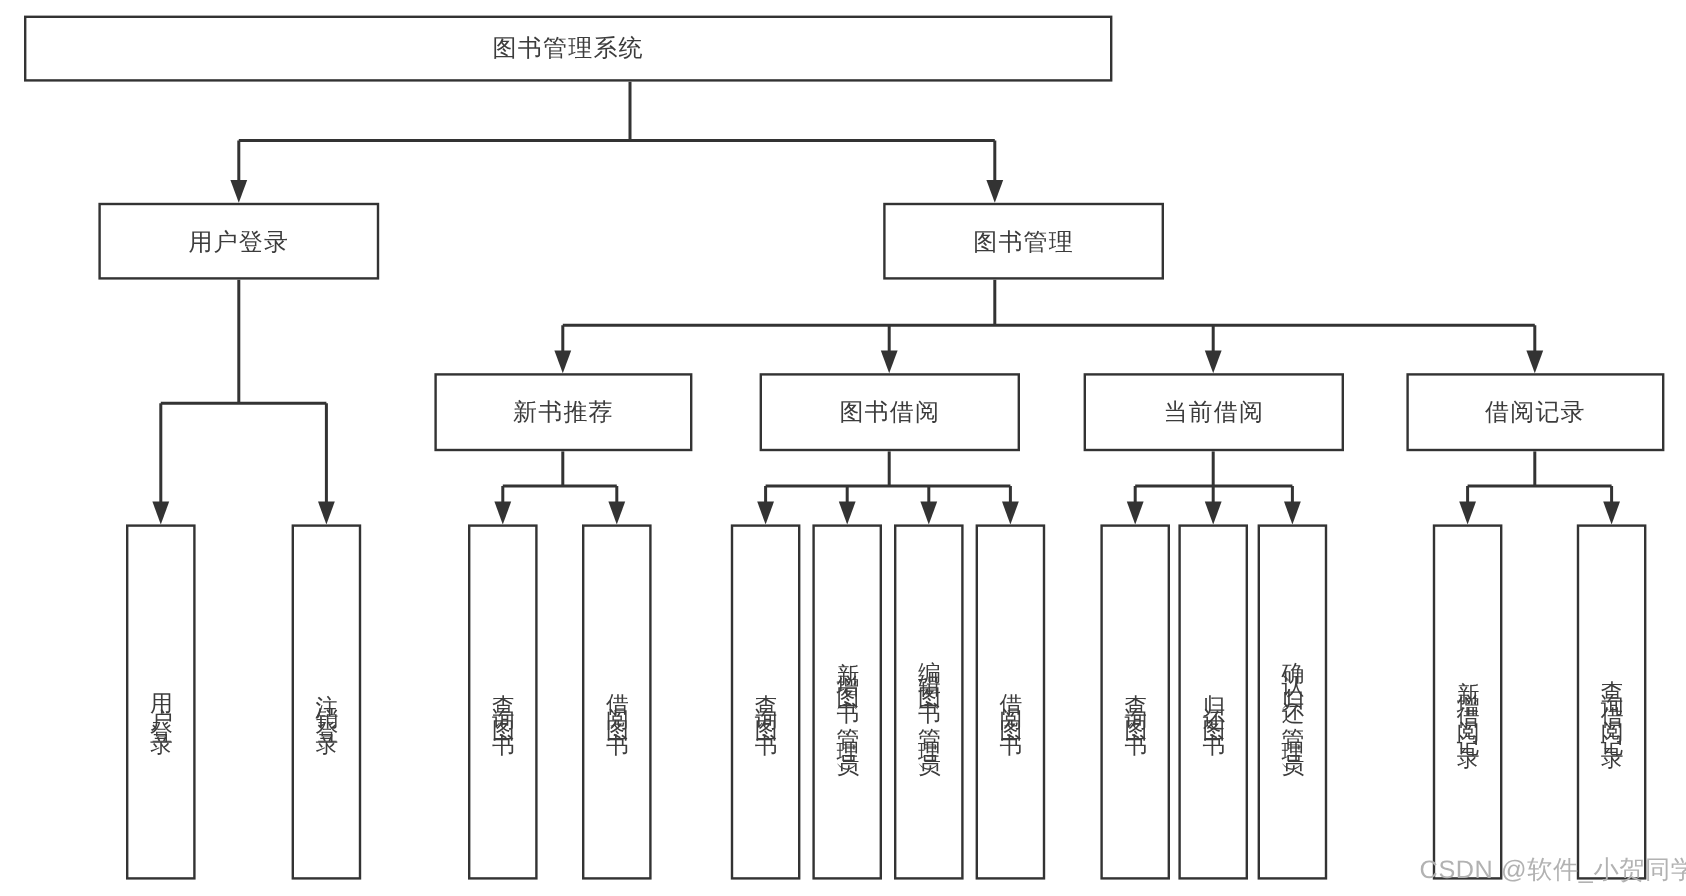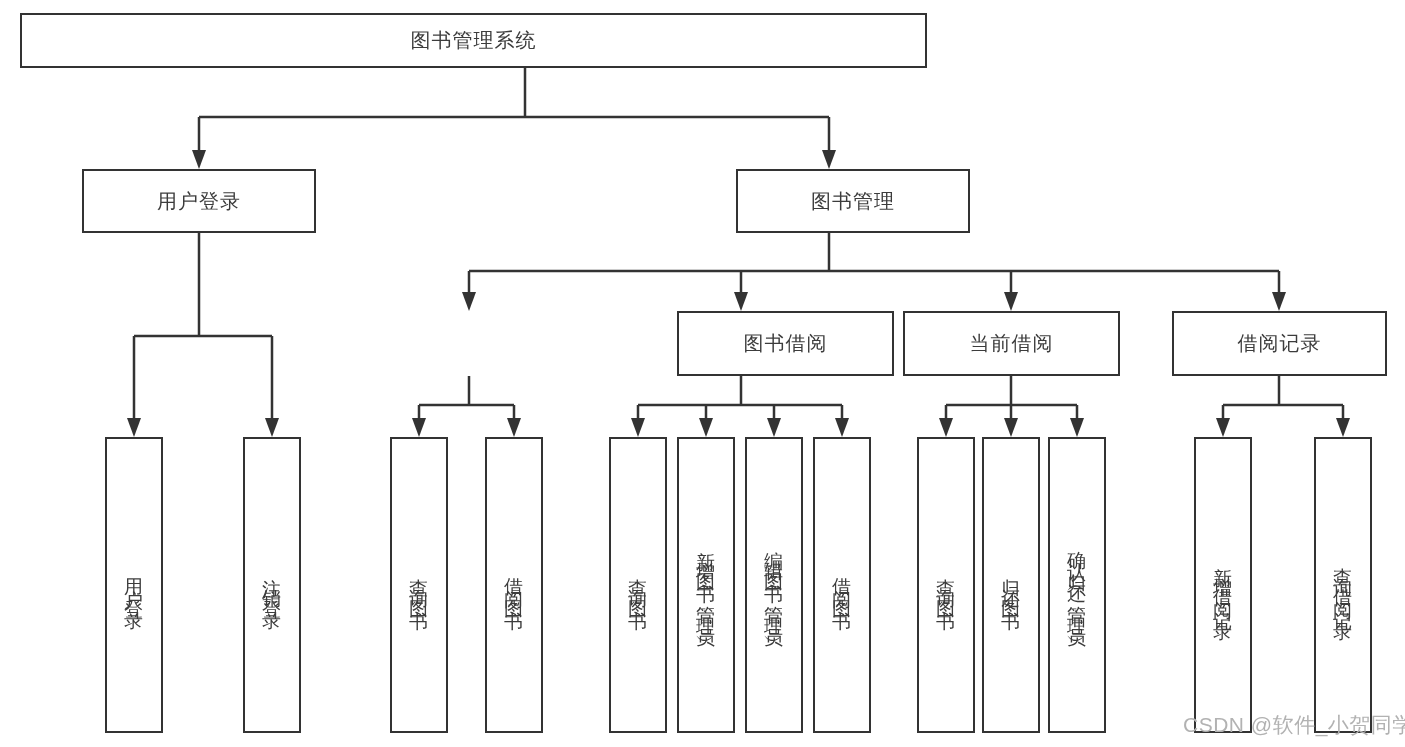--- a/index.html
+++ b/index.html
@@ -89,21 +89,22 @@
       <polygon points="1216,418 1230,418 1223,437"></polygon>
       <polygon points="1336,418 1350,418 1343,437"></polygon>
     </g>
   </svg>
 
   <div class="box h-label" style="left:20px;top:13px;width:907px;height:55px;">图书管理系统</div>
 
   <div class="box h-label" style="left:82px;top:169px;width:234px;height:64px;">用户登录</div>
   <div class="box h-label" style="left:712px;top:169px;width:234px;height:64px;margin-left:24px;">图书管理</div>
 
-  <div class="box h-label" style="left:633px;top:311px;width:217px;height:65px;margin-left:44px;">图书借阅</div>
+  <div class="box h-label" style="left:362px;top:311px;width:215px;height:65px;">新书推荐</div>
+  <div class="box h-label" style="left:633px;top:311px;width:217px;height:65px;">图书借阅</div>
   <div class="box h-label" style="left:1172px;top:311px;width:215px;height:65px;">借阅记录</div>
   <div class="box h-label" style="left:903px;top:311px;width:217px;height:65px;">当前借阅</div>
 
   <div class="box v-label" style="left:105px;top:437px;width:58px;height:296px;">用户登录</div>
   <div class="box v-label" style="left:243px;top:437px;width:58px;height:296px;">注销登录</div>
 
   <div class="box v-label" style="left:390px;top:437px;width:58px;height:296px;">查询图书</div>
   <div class="box v-label" style="left:485px;top:437px;width:58px;height:296px;">借阅图书</div>
 
   <div class="box v-label" style="left:609px;top:437px;width:58px;height:296px;">查询图书</div>

